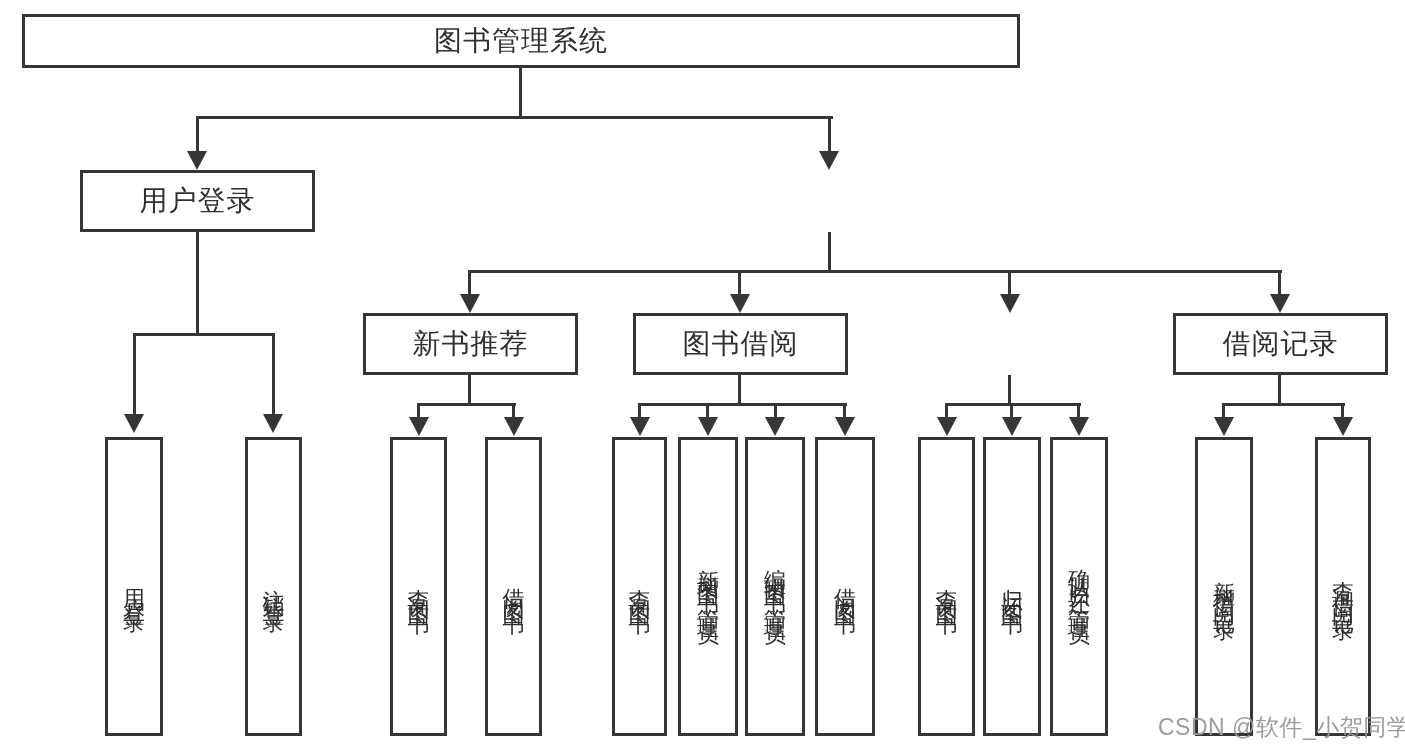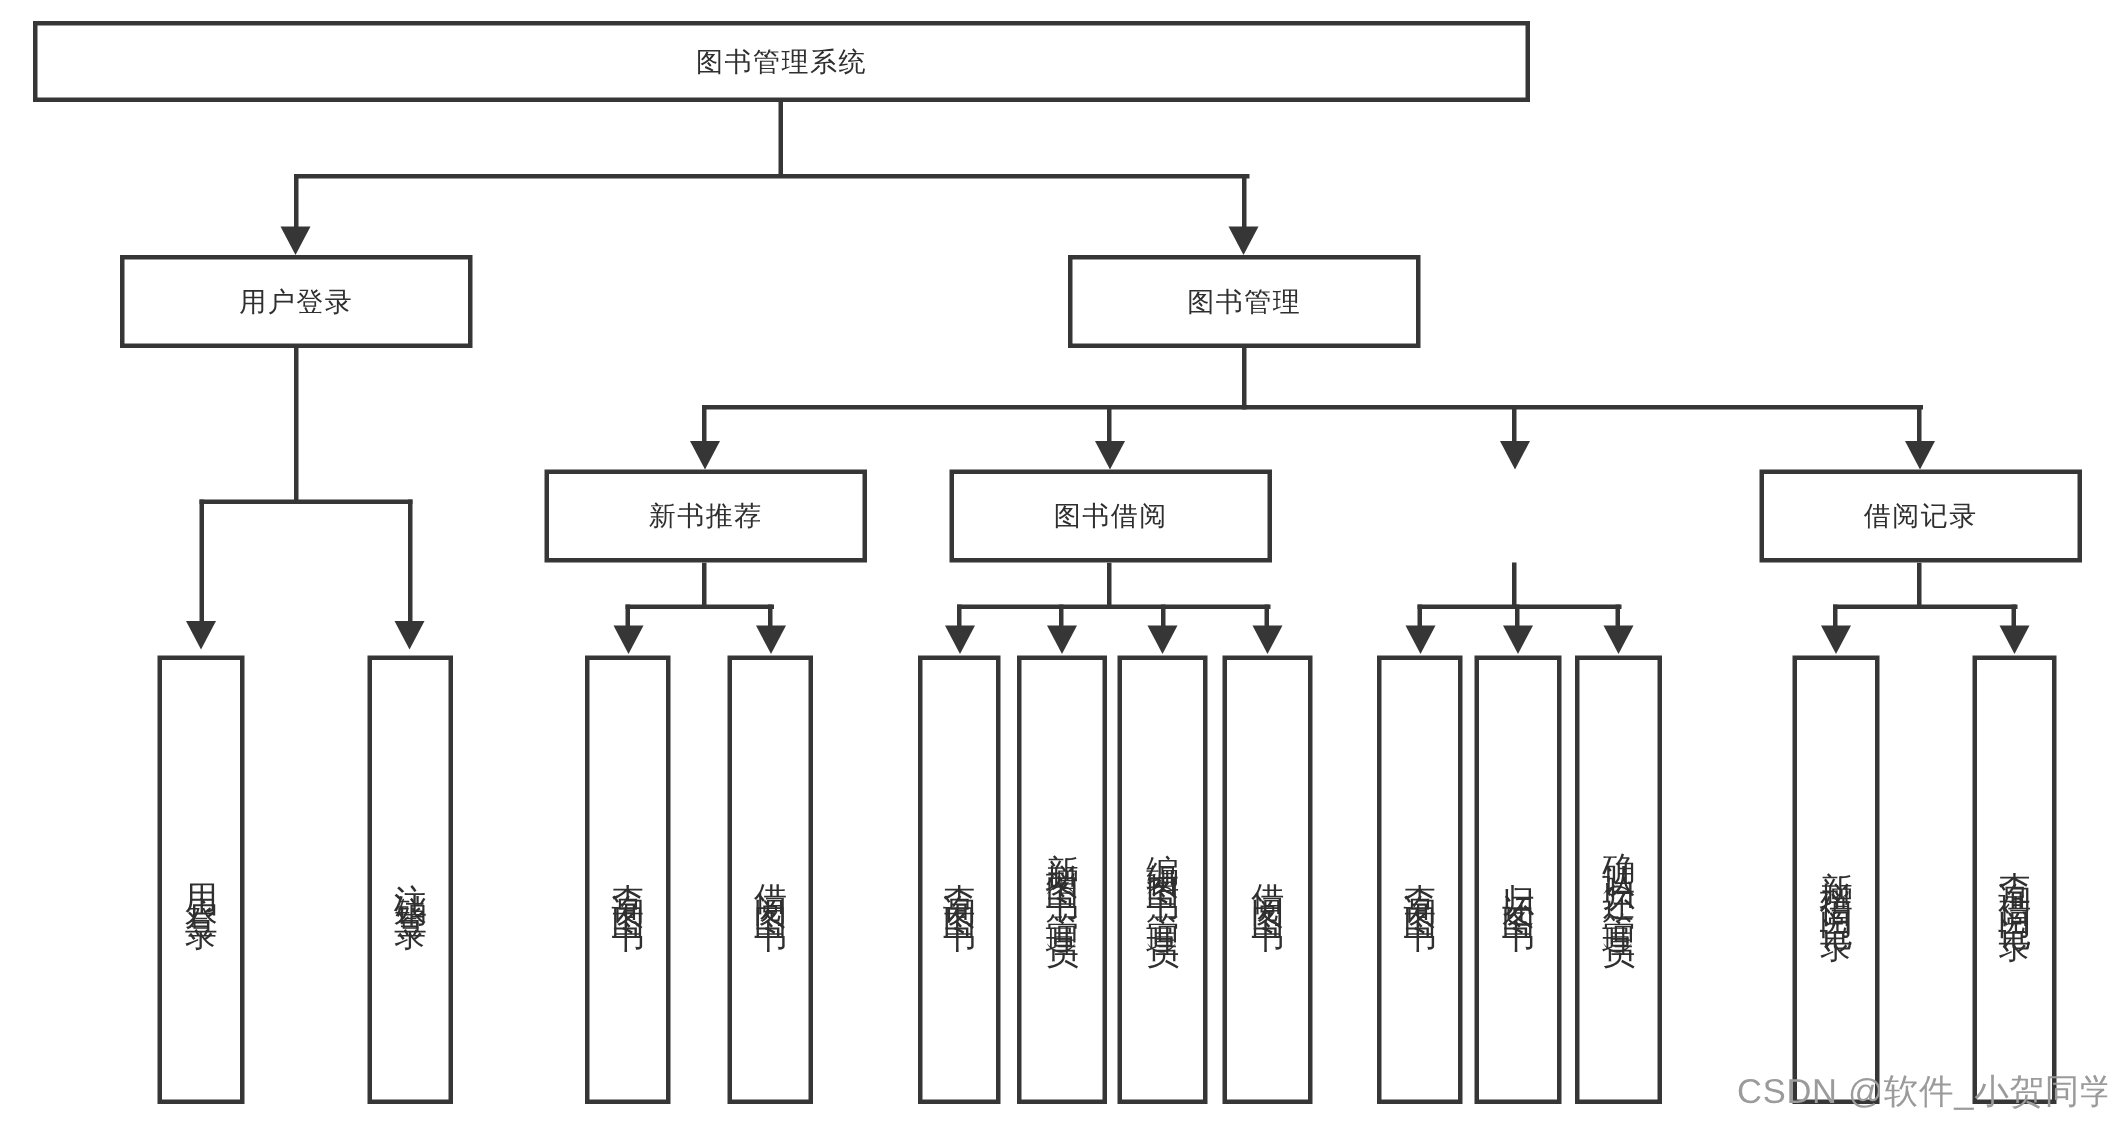--- a/index.html
+++ b/index.html
@@ -16,21 +16,21 @@
     box-sizing: border-box;
     background: #ffffff;
     border: 3px solid #363636;
     color: #2f2f2f;
     display: flex;
     align-items: center;
     justify-content: center;
     z-index: 2;
   }
   .hbox {
-    font-size: 18px;
+    font-size: 28px;
     letter-spacing: 1px;
     white-space: nowrap;
   }
   .vbox {
     top: 437px;
     height: 299px;
     font-size: 22px;
     writing-mode: vertical-rl;
     text-orientation: mixed;
     letter-spacing: 8px;
@@ -65,21 +65,20 @@
   <div class="box hbox" style="left:22px; top:14px; width:998px; height:54px;">图书管理系统</div>
 
   <div class="vline" style="left:519px; top:67px; height:51px;"></div>
   <div class="hline" style="left:196px; top:116px; width:637px;"></div>
   <div class="vline" style="left:196px; top:116px; height:37px;"></div>
   <div class="tri" style="left:187px; top:151px;"></div>
   <div class="vline" style="left:828px; top:116px; height:37px;"></div>
   <div class="tri" style="left:819px; top:151px;"></div>
 
   <div class="box hbox" style="left:80px; top:170px; width:235px; height:62px;">用户登录</div>
-  <div class="box hbox" style="left:712px; top:170px; width:235px; height:62px;">图书管理</div>
 
   <div class="vline" style="left:196px; top:232px; height:104px;"></div>
   <div class="hline" style="left:133px; top:333px; width:142px;"></div>
   <div class="vline" style="left:133px; top:333px; height:81px;"></div>
   <div class="tri" style="left:124px; top:414px;"></div>
   <div class="vline" style="left:272px; top:333px; height:81px;"></div>
   <div class="tri" style="left:263px; top:414px;"></div>
 
   <div class="vline" style="left:828px; top:232px; height:41px;"></div>
   <div class="hline" style="left:468px; top:270px; width:814px;"></div>

